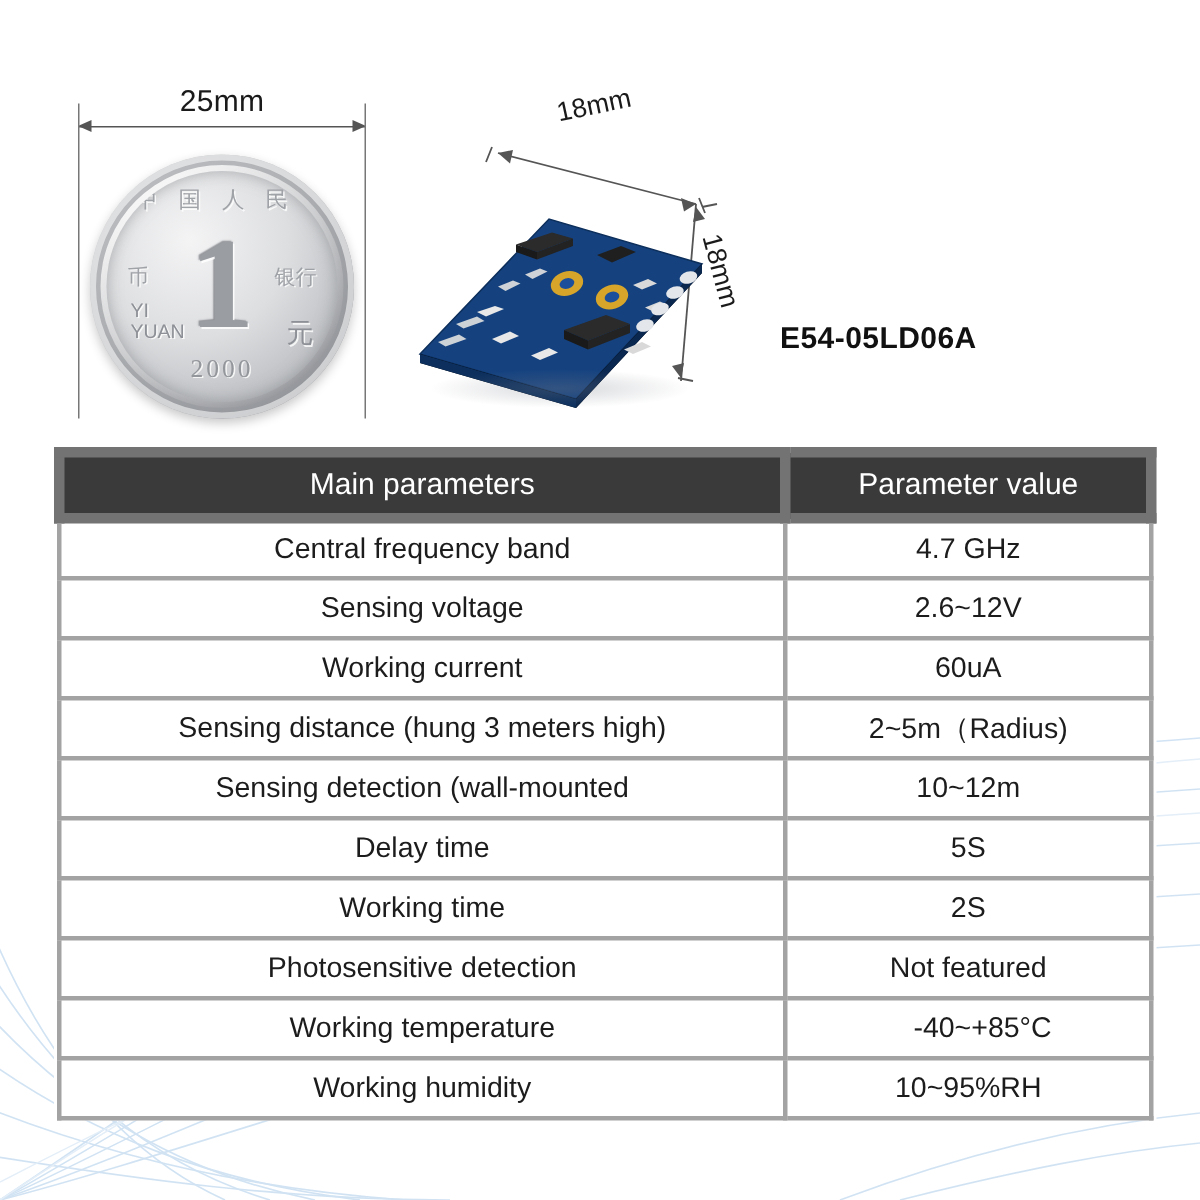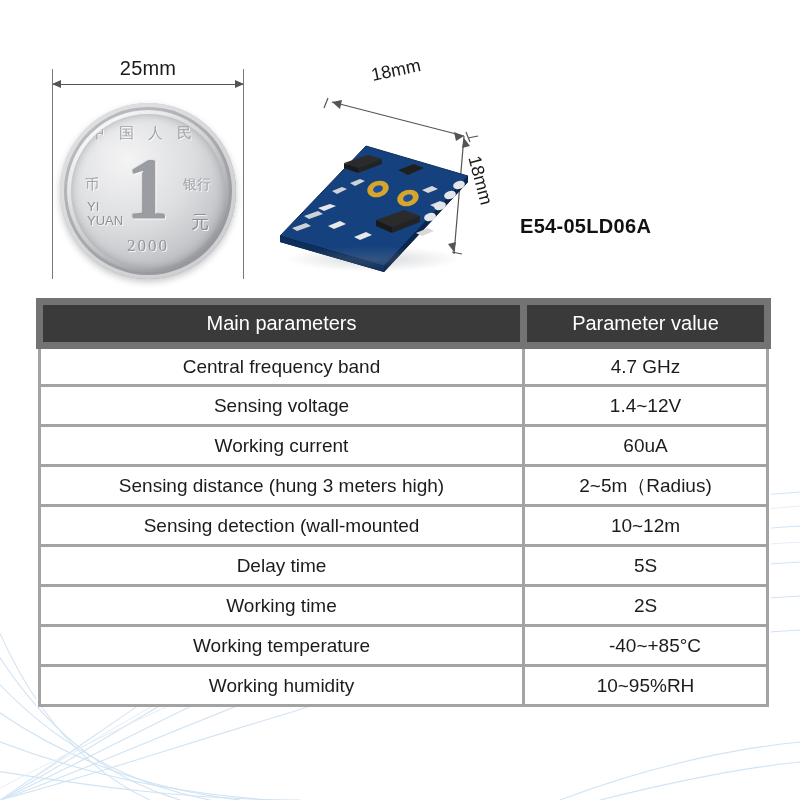--- a/index.html
+++ b/index.html
@@ -376,41 +376,45 @@
           <th>Parameter value</th>
         </tr>
       </thead>
       <tbody>
         <tr>
           <td>Central frequency band</td>
           <td>4.7 GHz</td>
         </tr>
         <tr>
           <td>Sensing voltage</td>
-          <td>1.4~12V</td>
+          <td>2.6~12V</td>
         </tr>
         <tr>
           <td>Working current</td>
           <td>60uA</td>
         </tr>
         <tr>
           <td>Sensing distance (hung 3 meters high)</td>
           <td>2~5m（Radius)</td>
         </tr>
         <tr>
           <td>Sensing detection (wall-mounted</td>
           <td>10~12m</td>
         </tr>
         <tr>
           <td>Delay time</td>
           <td>5S</td>
         </tr>
         <tr>
           <td>Working time</td>
           <td>2S</td>
+        </tr>
+        <tr>
+          <td>Photosensitive detection</td>
+          <td>Not featured</td>
         </tr>
         <tr>
           <td>Working temperature</td>
           <td class="u-degree">-40~+85°C</td>
         </tr>
         <tr>
           <td>Working humidity</td>
           <td>10~95%RH</td>
         </tr>
       </tbody>

